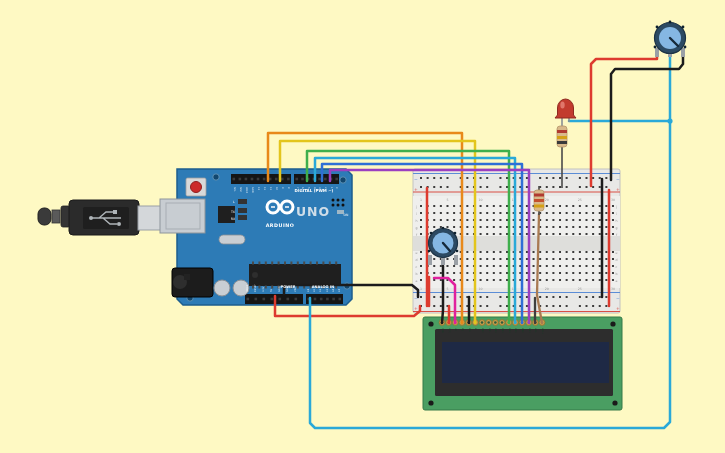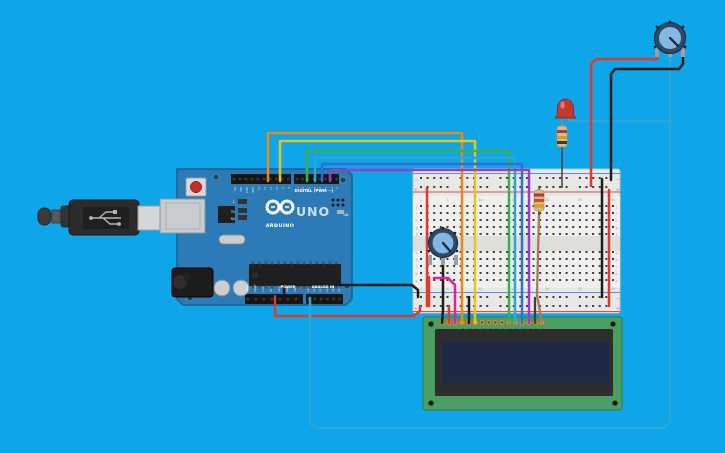--- a/index.html
+++ b/index.html
@@ -1,16 +1,16 @@
 <!DOCTYPE html>
 <html><head>
 <meta charset="utf-8">
 <style>
   html,body{margin:0;padding:0;background:#fff;}
-  #circuit-canvas{position:relative;width:725px;height:453px;background:#0ea5e9;overflow:hidden;
+  #circuit-canvas{position:relative;width:725px;height:453px;background:#fef9c3;overflow:hidden;
     font-family:"DejaVu Sans", sans-serif;}
   svg text{font-family:"DejaVu Sans", sans-serif;}
 </style>
 </head>
 <body>
 
 <div id="circuit-canvas">
 <svg id="stage" width="725" height="453" viewBox="0 0 725 453">
 
   <g>

